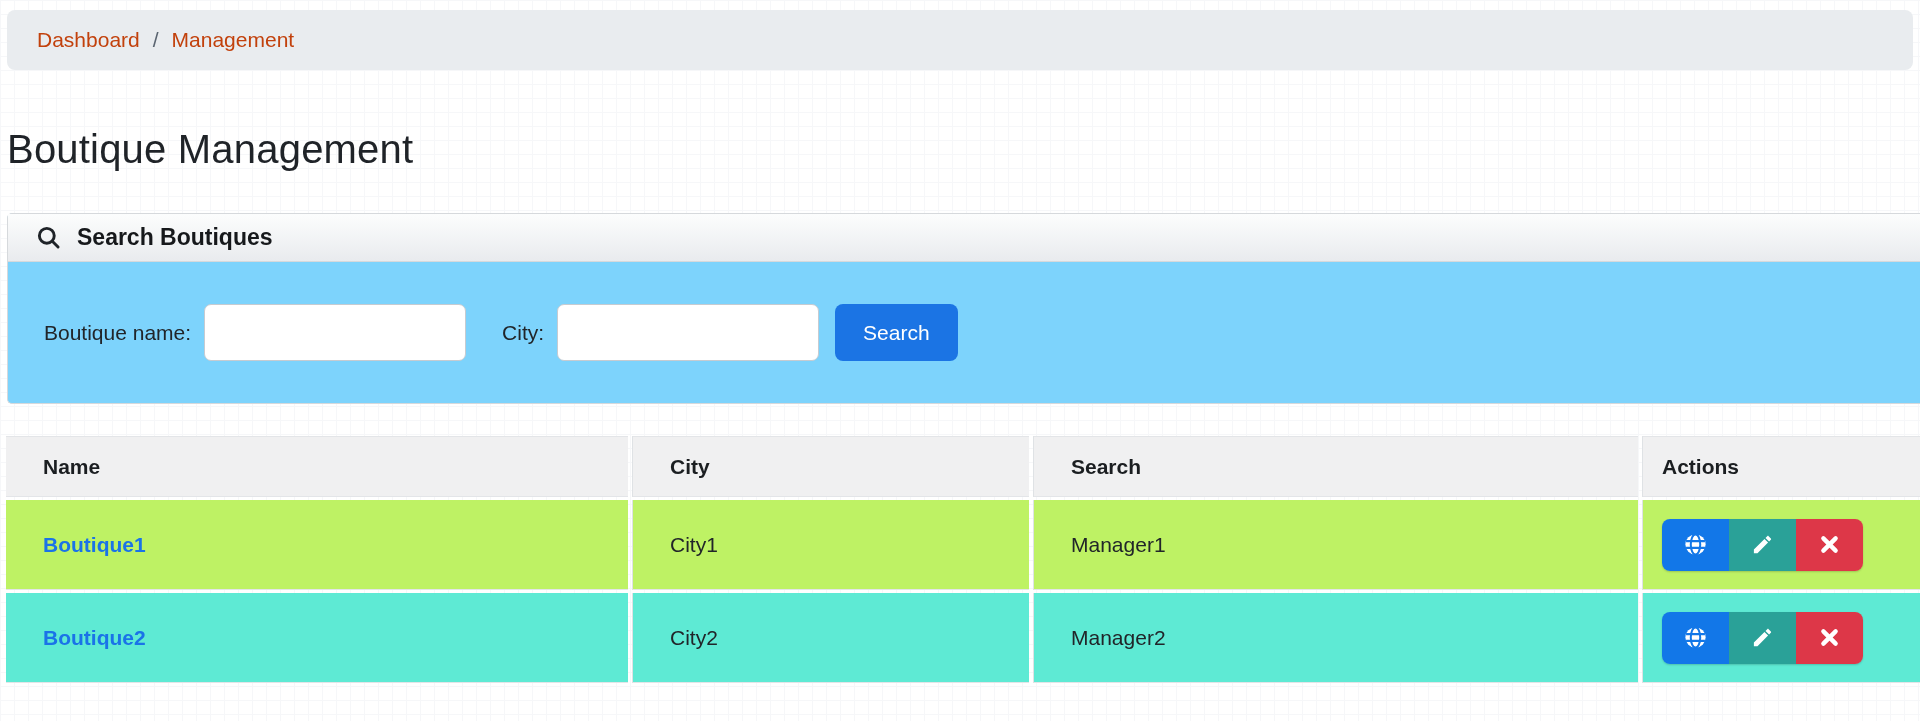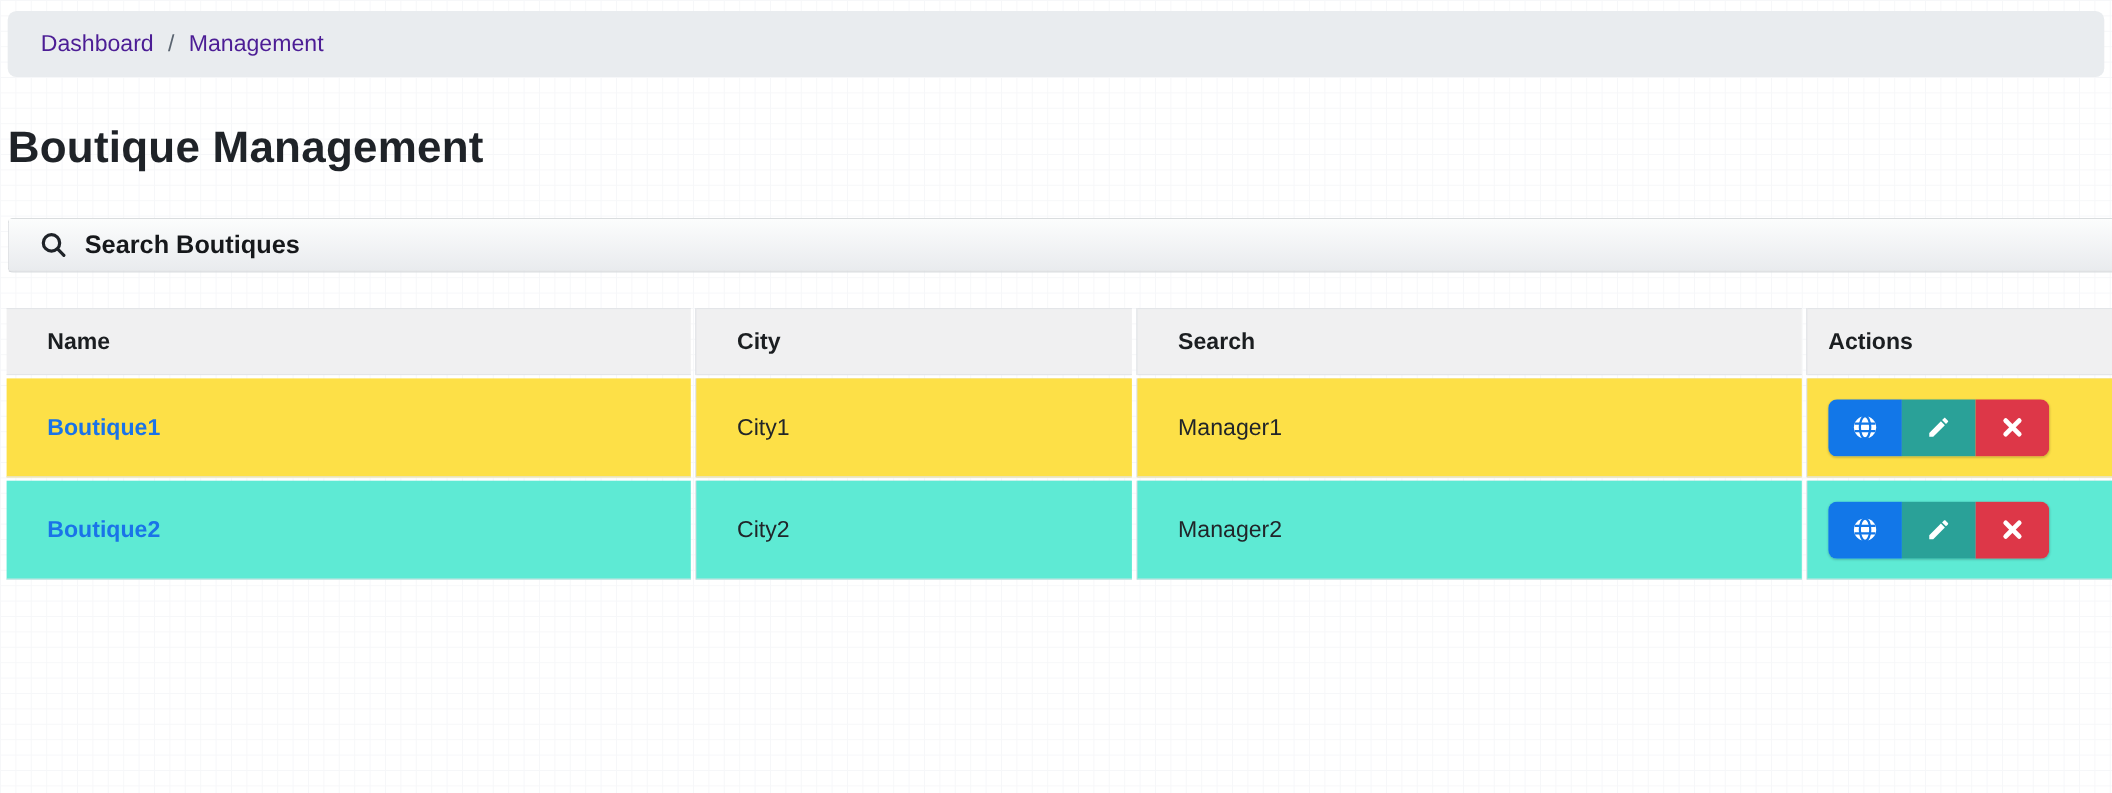--- a/index.html
+++ b/index.html
@@ -22,36 +22,36 @@
     margin: 10px 7px 0 7px;
     height: 60px;
     background: #e9ecef;
     border-radius: 8px;
     display: flex;
     align-items: center;
     padding: 0 30px;
     font-size: 21px;
   }
   .breadcrumb-bar a {
-    color: #4c1d95;
+    color: #c2410c;
     text-decoration: none;
     cursor: pointer;
     text-align: center;
   }
   .breadcrumb-sep {
     color: #5a6470;
     margin: 0 13px;
   }
 
   
   .page-title {
-    margin: 42px 0 0 7px;
+    margin: 57px 0 0 7px;
     font-size: 40px;
     line-height: 44px;
-    font-weight: 700;
+    font-weight: 400;
     color: #1f2328;
     letter-spacing: 0.2px;
   }
 
   
   .panel {
     margin: 42px 0 0 7px;
     width: calc(100% - 7px);
     border: 1px solid #d6d9dc;
     border-right: none;
@@ -121,21 +121,21 @@
     font-size: 21px;
   }
   th {
     height: 61px;
     background: #f0f0f1;
     font-weight: bold;
     color: #1b1e21;
     border-top: 1px solid #e3e5e8;
   }
   td { height: 90px; }
-  tr.row-odd  td { background: #fde047; }
+  tr.row-odd  td { background: #bef264; }
   tr.row-even td { background: #5eead4; }
   td, th { border-bottom: 1px solid #e3e5e8; }
   th:not(:first-child), td:not(:first-child) { box-shadow: -1px 0 0 #dfe2e5; }
 
   .boutique-link {
     color: #1a73e8;
     font-weight: bold;
     text-decoration: none;
     cursor: pointer;
   }
@@ -176,20 +176,29 @@
 
 <section class="panel">
   <div class="panel-header">
     <span>
       <svg class="icon-svg" width="27" height="27" viewBox="0 0 24 24" fill="none" stroke="#1f2328" stroke-width="2.6" stroke-linecap="round">
         <circle cx="10.5" cy="10.5" r="6.6"></circle>
         <line x1="15.6" y1="15.6" x2="20.5" y2="20.5"></line>
       </svg>
     </span>
     <span>Search Boutiques</span>
+  </div>
+  <div class="panel-body">
+    <label class="field-label">Boutique name:</label>
+    <input class="text-input" type="text" value="" style="">
+    <span class="gap-city"></span>
+    <label class="field-label">City:</label>
+    <input class="text-input" type="text" value="" style="">
+    <span class="gap-btn"></span>
+    <button class="search-button">Search</button>
   </div>
 </section>
 
 <table class="boutique-table">
   <colgroup>
     <col style="width:622px">
       <col style="width:396px">
       <col style="width:604px">
       <col>
   </colgroup>

